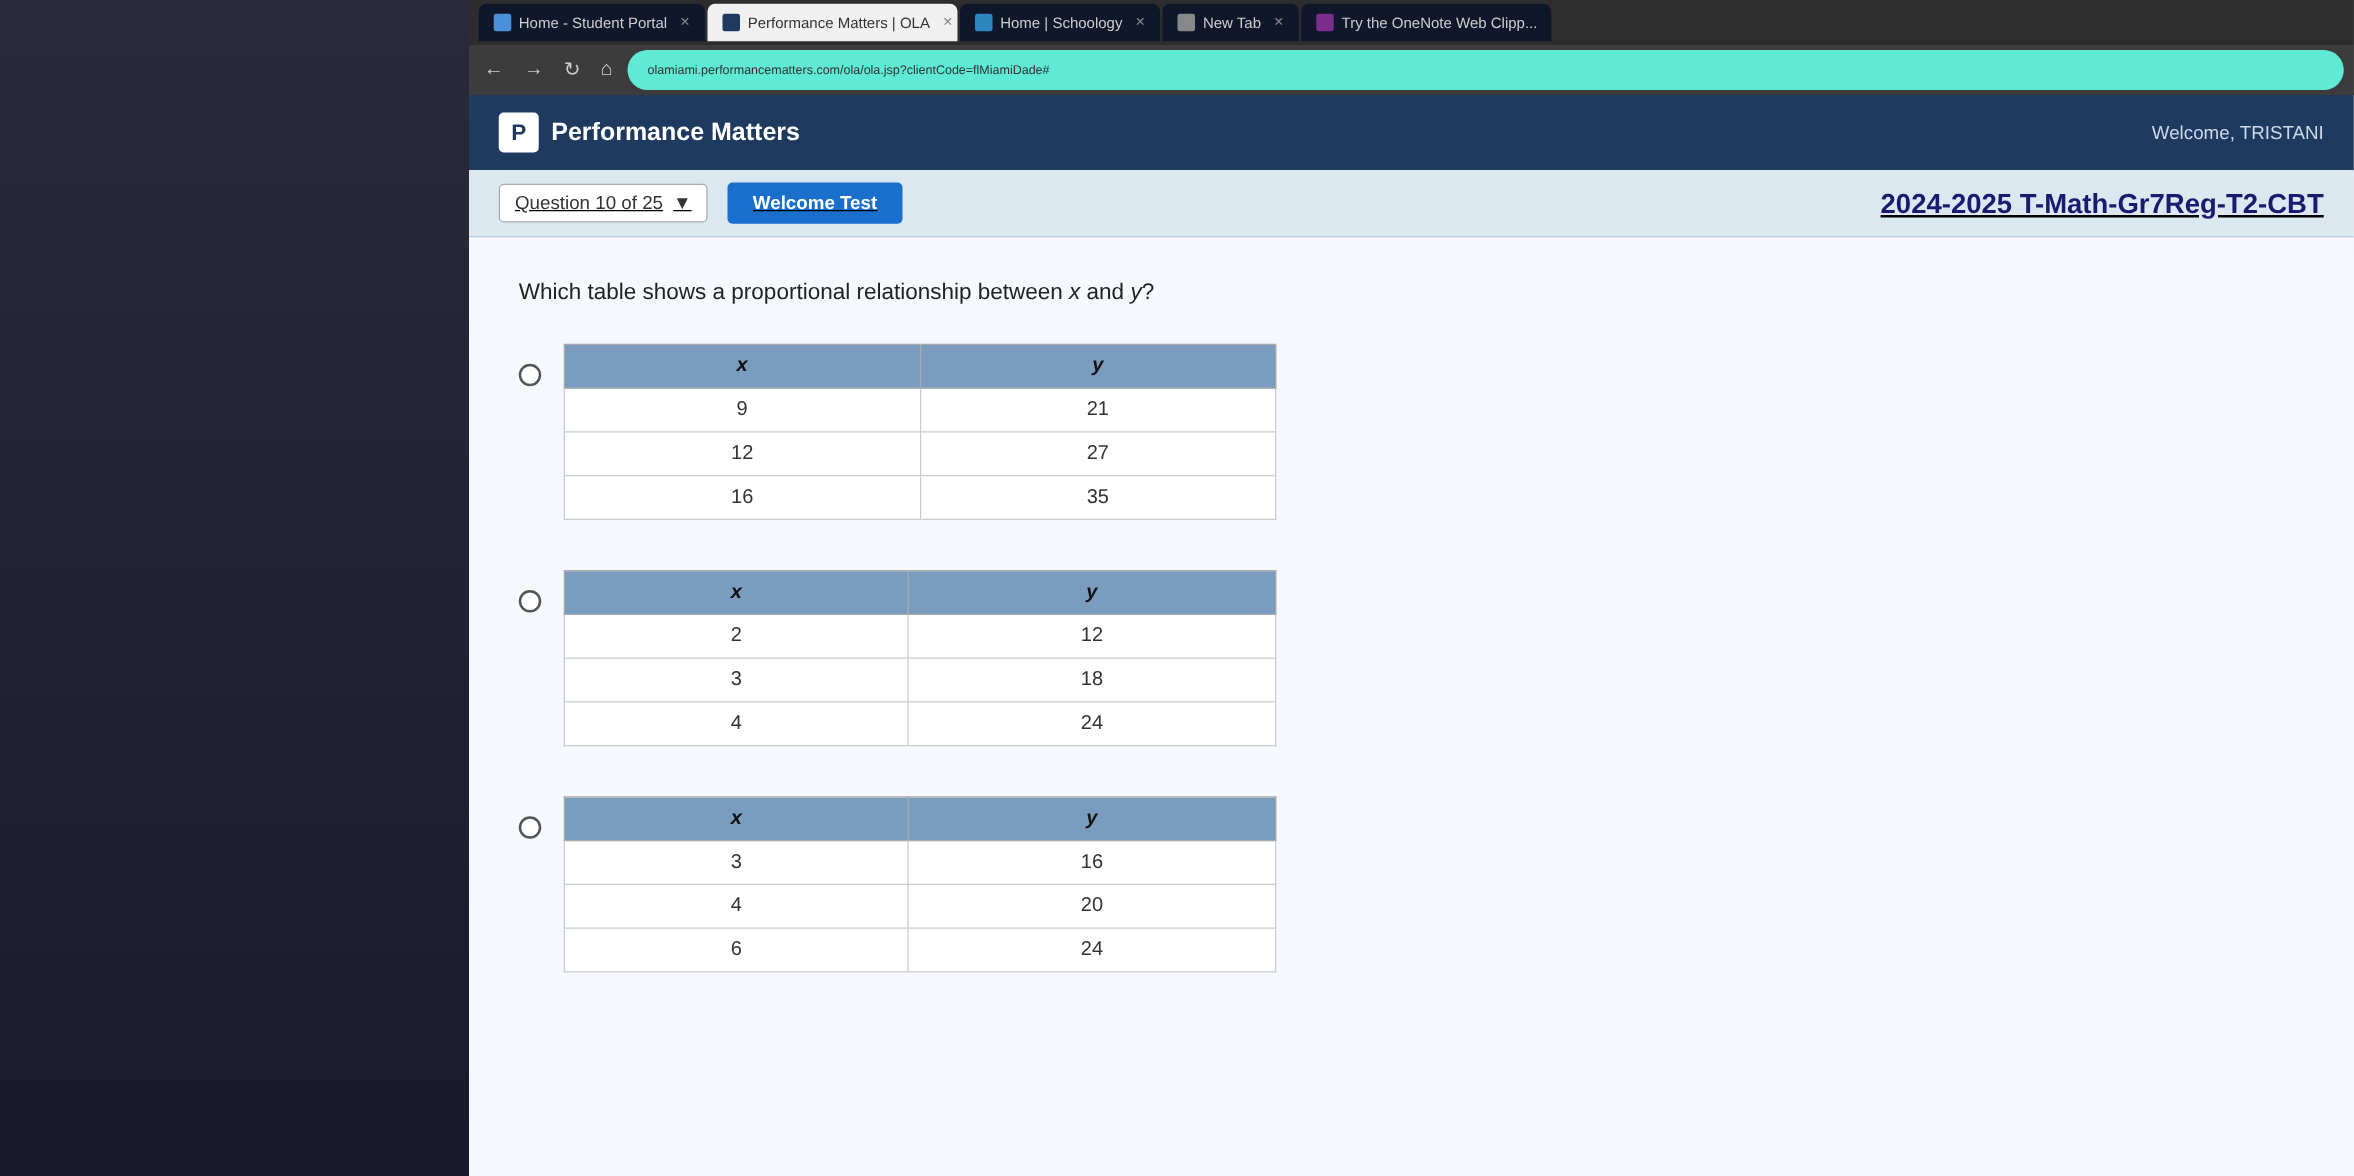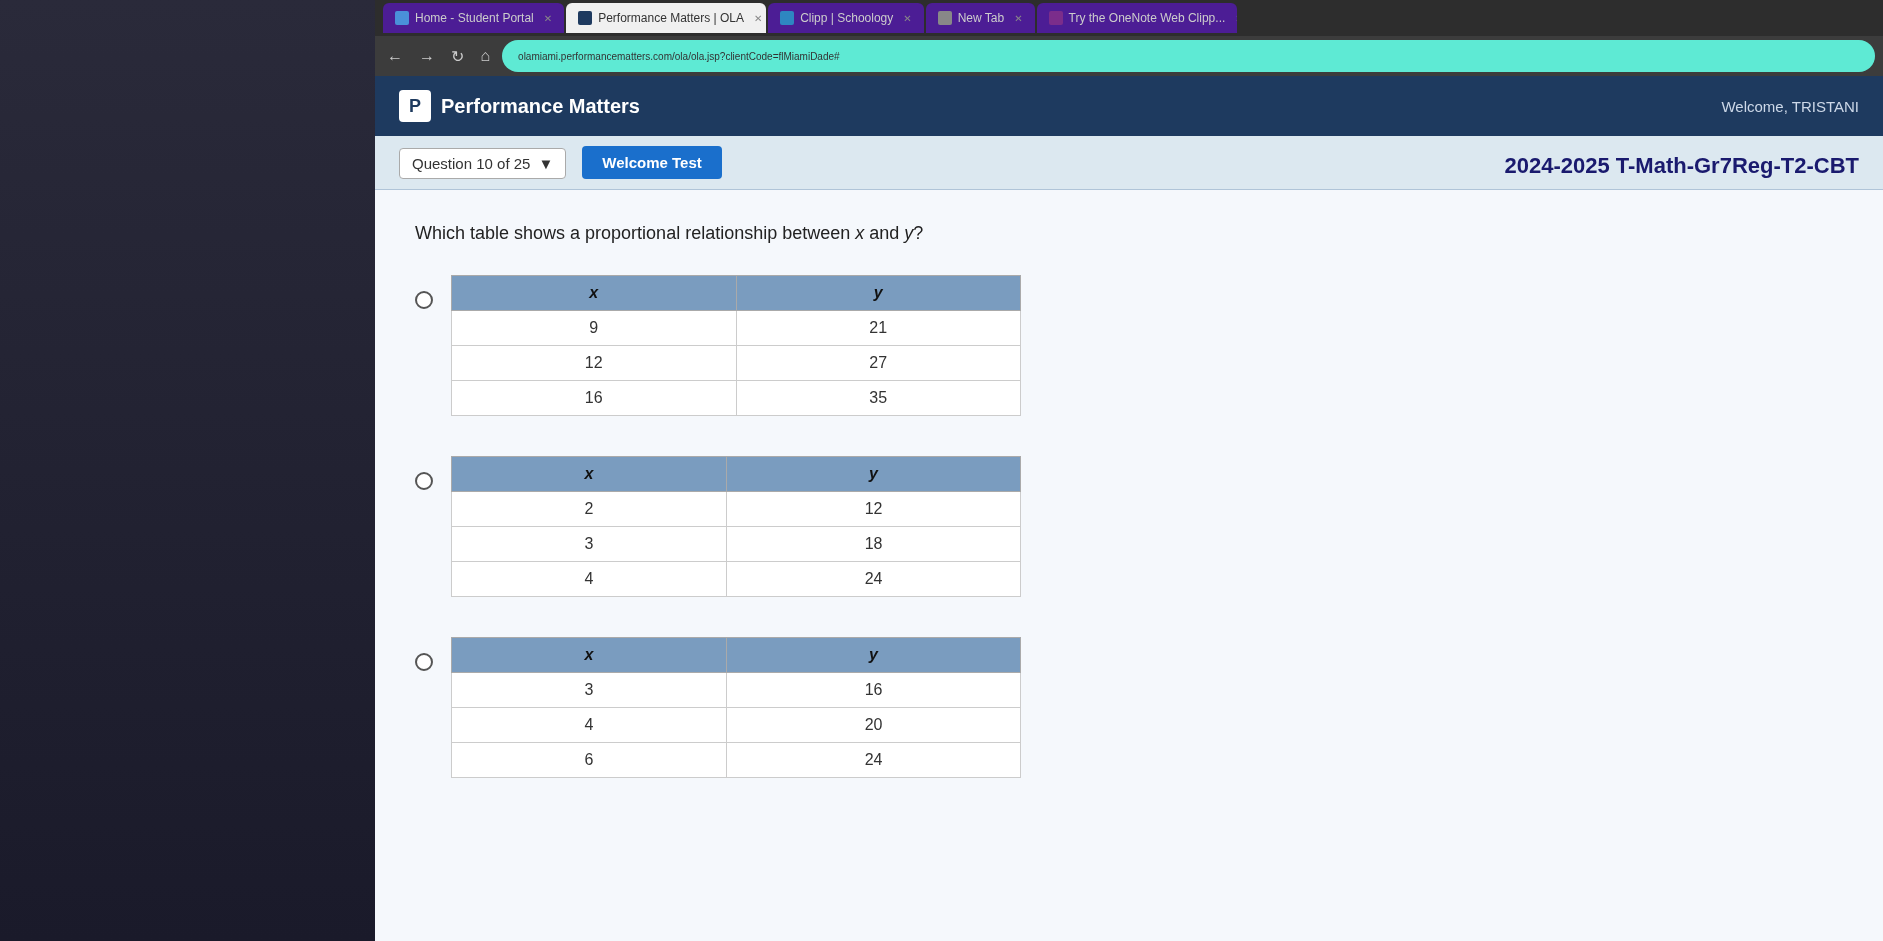--- a/index.html
+++ b/index.html
@@ -19,21 +19,21 @@
       gap: 2px;
     }
     .tab {
       display: flex;
       align-items: center;
       padding: 0 12px;
       height: 30px;
       border-radius: 6px 6px 0 0;
       font-size: 12px;
       color: #ccc;
-      background: #4c1d95;
+      background: #0f172a;
       gap: 6px;
       white-space: nowrap;
       max-width: 200px;
       overflow: hidden;
     }
     .tab.active {
       background: #f0f0f0;
       color: #333;
       text-align: center;
     }
@@ -115,24 +115,25 @@
     }
     .welcome-text {
       color: #cdd8e8;
       font-size: 15px;
     }
 
     
     .toolbar {
       background: #dce8f0;
       display: flex;
-      align-items: flex-end;
+      align-items: center;
       padding: 10px 24px;
       gap: 16px;
       border-bottom: 1px solid #b0c4d8;
+      text-decoration: underline;
     }
     .question-selector {
       display: flex;
       align-items: center;
       border: 1px solid #aaa;
       border-radius: 4px;
       background: white;
       padding: 6px 12px;
       gap: 8px;
       font-size: 15px;
@@ -249,21 +250,21 @@
       </div>
 
       <div class="tab active">
         <div class="tab-favicon" style="background:#1e3a5f;"></div>
         <span>Performance Matters | OLA</span>
         <span class="tab-close">✕</span>
       </div>
 
       <div class="tab">
         <div class="tab-favicon" style="background:#2e86c1;"></div>
-        <span>Clipp | Schoology</span>
+        <span>Home | Schoology</span>
         <span class="tab-close">✕</span>
       </div>
 
       <div class="tab">
         <div class="tab-favicon" style="background:#888;"></div>
         <span>New Tab</span>
         <span class="tab-close">✕</span>
       </div>
 
       <div class="tab">

